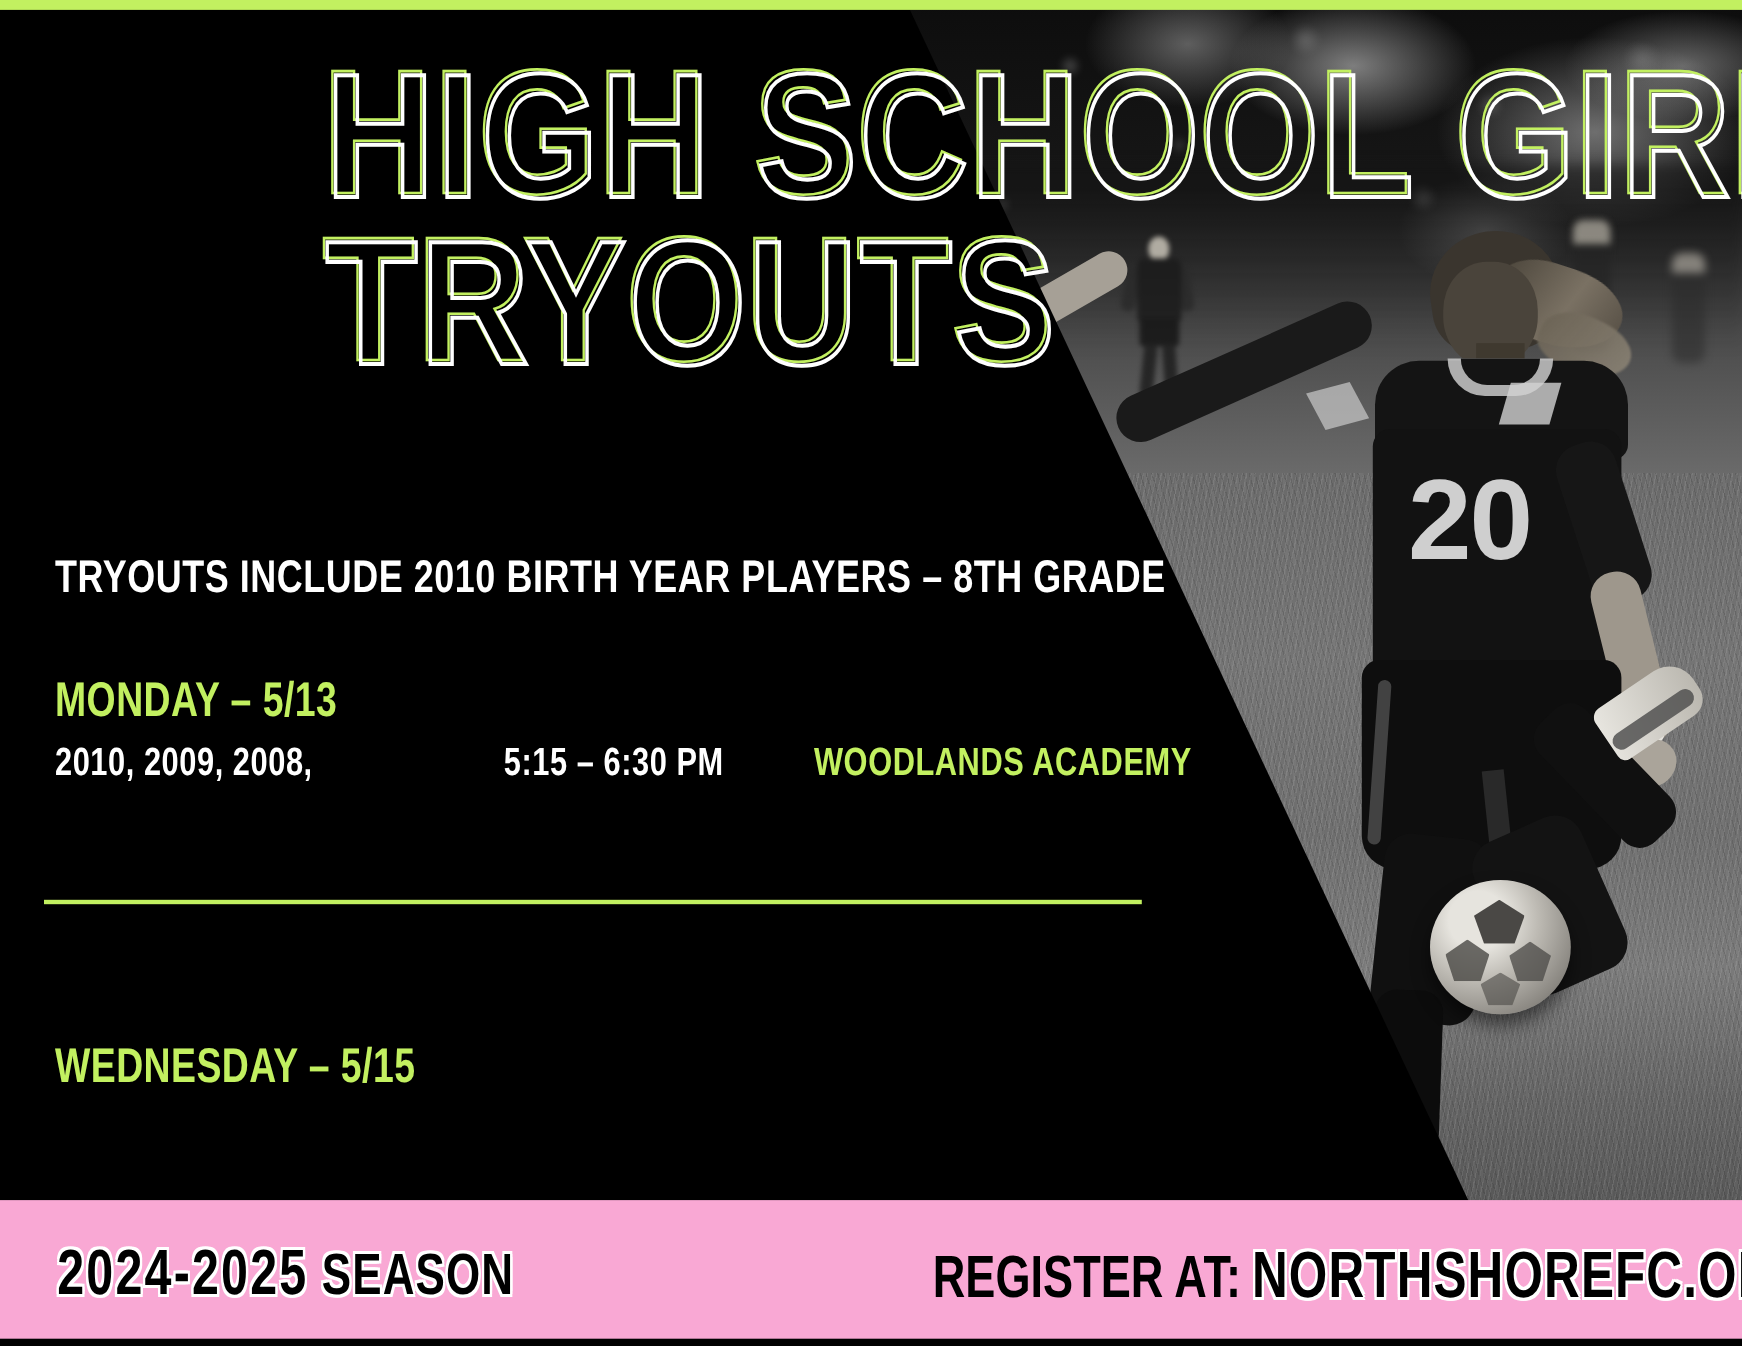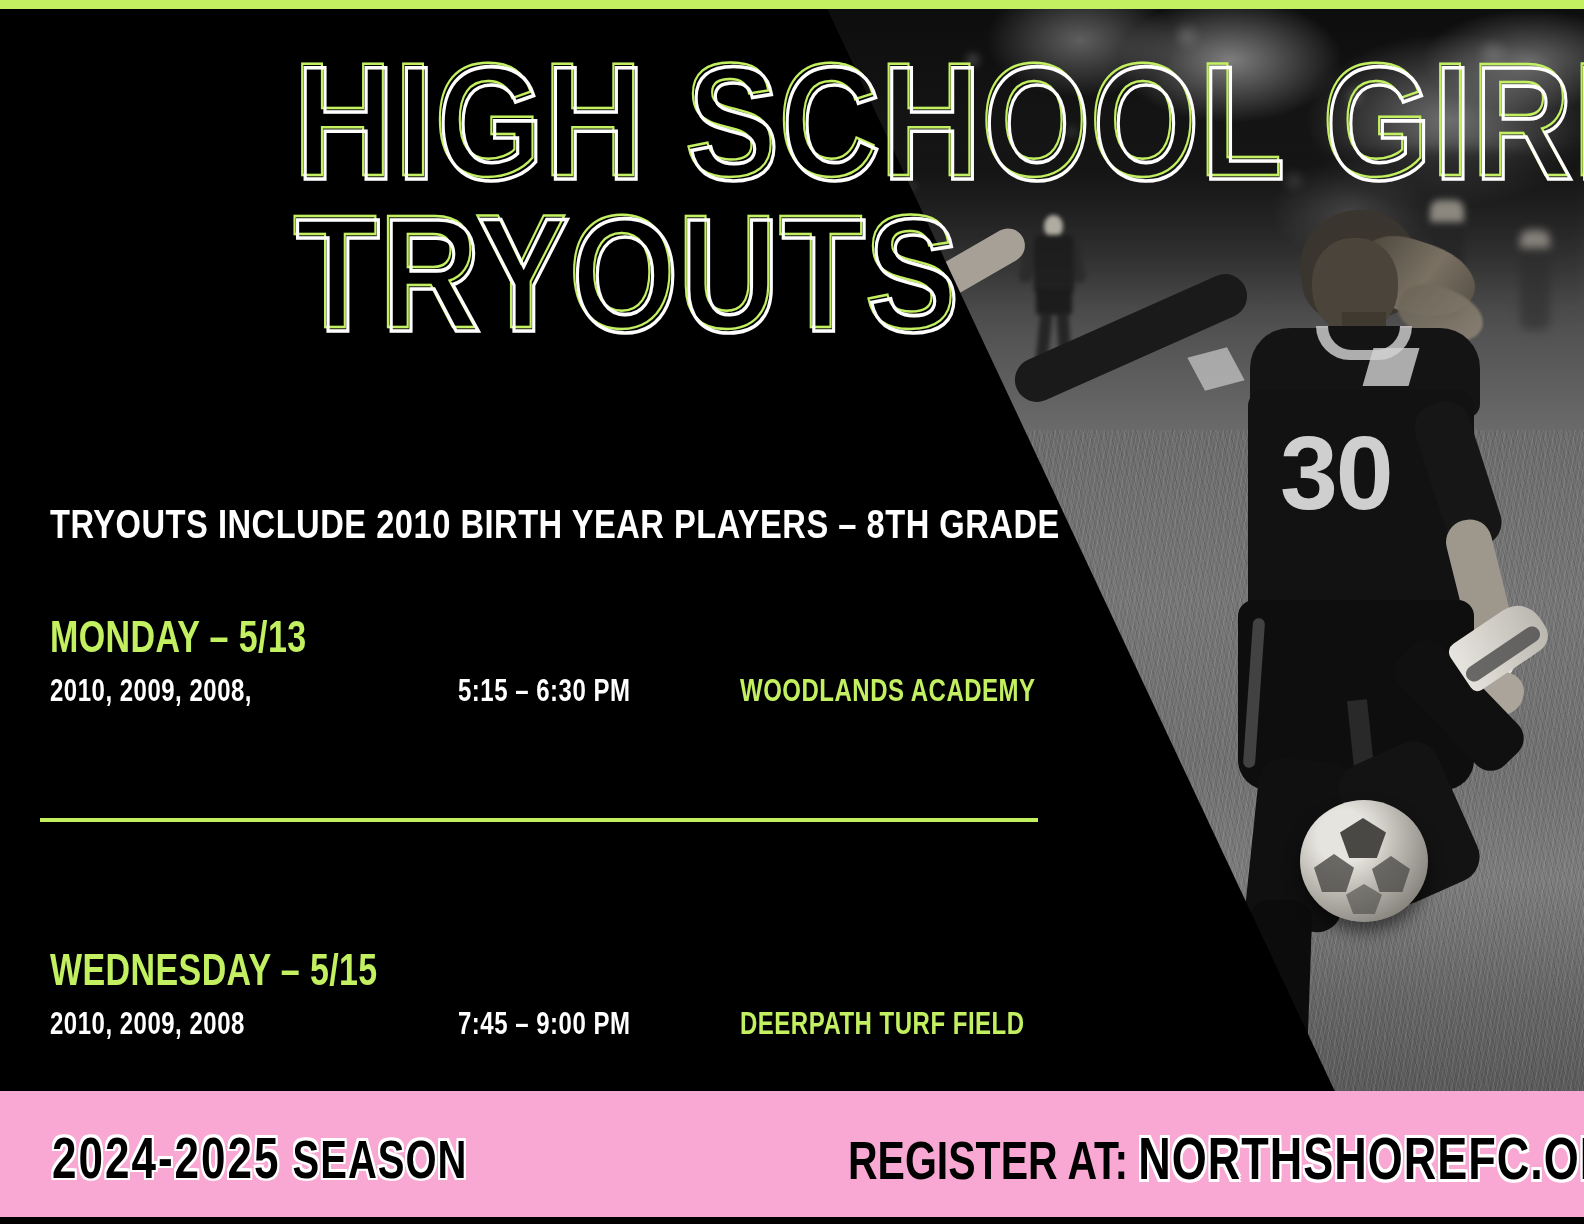--- a/index.html
+++ b/index.html
@@ -229,21 +229,21 @@
   .session-2 { top:945px;text-decoration:underline; }
   .s-day {
     font-family:"Liberation Sans Narrow","Liberation Sans", sans-serif;
     font-weight:700; font-size:34px; color:#c2f060; letter-spacing:.4px;
     transform:scaleY(1.3); transform-origin:left top; white-space:nowrap;
   }
   .s-row {
     margin-top:22px;
     position:relative; height:46px;
     font-family:"Liberation Sans Narrow","Liberation Sans", sans-serif;
-    font-weight:700; font-size:24px; letter-spacing:.5px;
+    font-weight:700; font-size:28px; letter-spacing:.5px;
   }
   .s-years { position:absolute; left:0; top:0; color:#ffffff;
       transform:scaleY(1.28); transform-origin:left top; white-space:nowrap; }
   .s-time  { position:absolute; left:408px; top:0; color:#ffffff;
       transform:scaleY(1.28); transform-origin:left top; white-space:nowrap; }
   .s-venue { position:absolute; left:690px; top:0; color:#c2f060;
       transform:scaleY(1.28); transform-origin:left top; white-space:nowrap; }
 
   .divider {
     position:absolute; left:40px; top:818px; width:998px; height:4px;
@@ -312,21 +312,21 @@
       <div class="pl-arm-left-up"></div>
       <div class="pl-forearm-left"></div>
       <div class="pl-cuff-left"></div>
       <div class="pl-hand-left"></div>
       <div class="pl-shoulders"></div>
       <div class="pl-collar"></div>
       <div class="pl-collar-in"></div>
       <div class="pl-shoulder-flash"></div>
       <div class="pl-shoulder-flash2"></div>
       <div class="pl-torso"></div>
-      <div class="pl-num">30</div>
+      <div class="pl-num">20</div>
       <div class="pl-arm-right"></div>
       <div class="pl-forearm-right"></div>
       <div class="pl-cuff-right"></div>
       <div class="pl-hand-right"></div>
       <div class="pl-shorts"></div>
       <div class="pl-short-stripe"></div>
       <div class="pl-short-split"></div>
       <div class="pl-thigh-l"></div>
       <div class="pl-shin-l"></div>
       <div class="pl-thigh-r"></div>
@@ -361,25 +361,20 @@
       <span class="s-years">2010, 2009, 2008,</span>
       <span class="s-time">5:15 – 6:30 PM</span>
       <span class="s-venue">WOODLANDS ACADEMY</span>
     </div>
   </div>
 
   <div class="divider"></div>
 
   <div class="session session-2">
     <div class="s-day">WEDNESDAY – 5/15</div>
-    <div class="s-row">
-      <span class="s-years">2010, 2009, 2008</span>
-      <span class="s-time">7:45 – 9:00 PM</span>
-      <span class="s-venue">DEERPATH TURF FIELD</span>
-    </div>
   </div>
 
   <div class="footer">
     <div class="f-season">
       <span class="yrs">2024-2025</span>
       <span>SEASON</span>
     </div>
     <div class="f-register">
       <span class="f-reg-label">REGISTER AT:</span><span class="f-reg-url">NORTHSHOREFC.ORG</span>
     </div>

